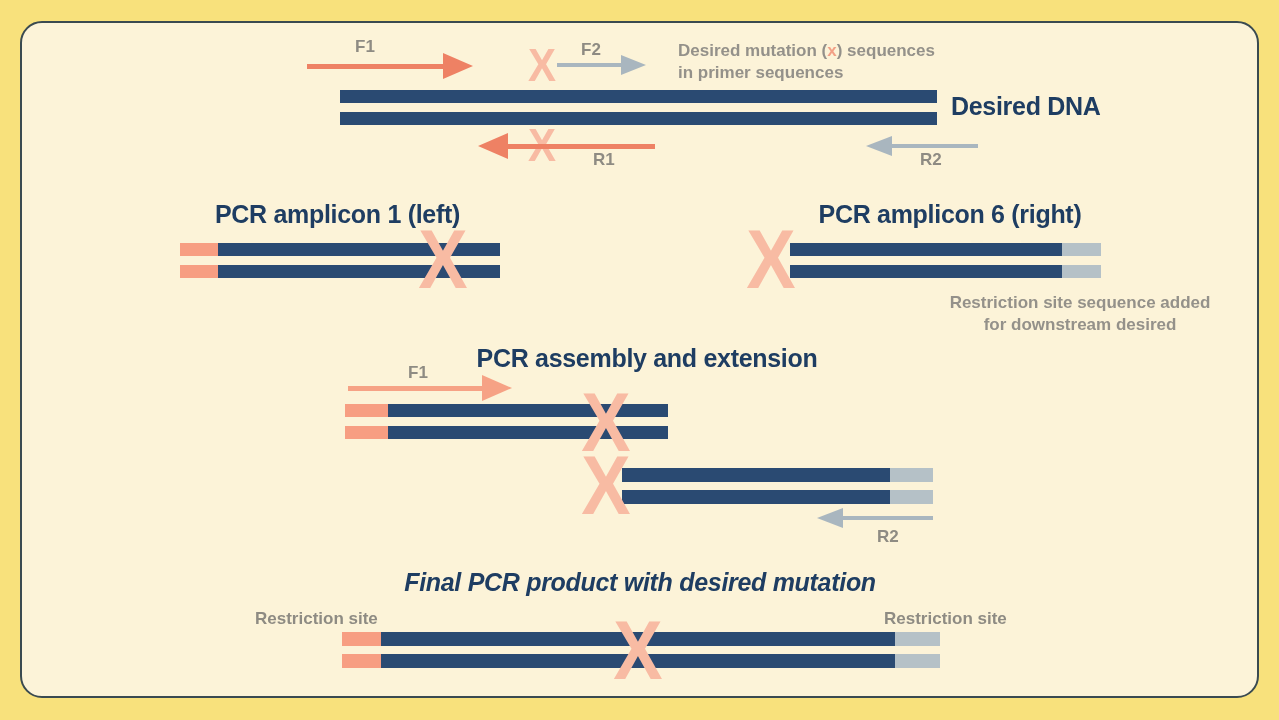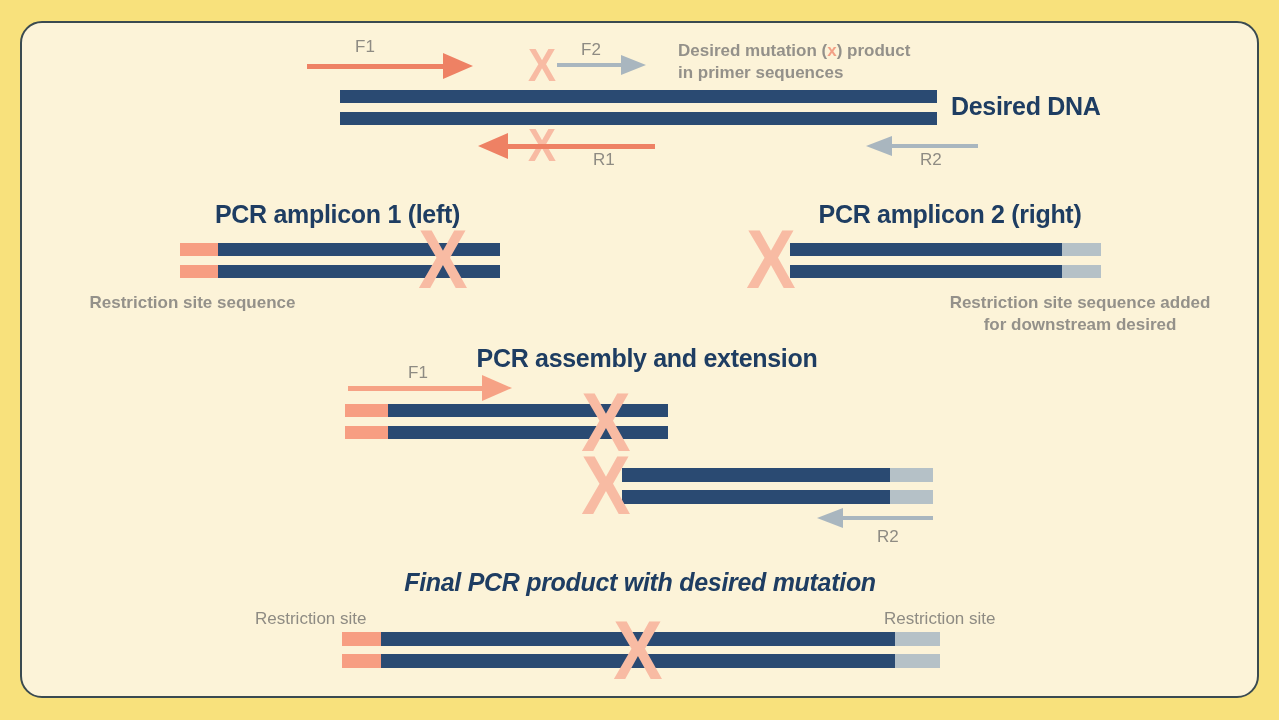--- a/index.html
+++ b/index.html
@@ -12,21 +12,21 @@
   .panel{
     position:absolute;left:20px;top:21px;width:1235px;height:673px;
     background:#FCF3D8;border:2px solid #3A4A50;border-radius:22px;
   }
   .stage{position:absolute;left:0;top:0;width:1279px;height:720px;}
   .heading{
     position:absolute;font-size:25px;font-weight:bold;color:#1E3D62;
     text-align:center;white-space:nowrap;letter-spacing:-0.3px;
   }
   .plabel{
-    position:absolute;font-size:17px;font-weight:normal;color:#8E8B83;
+    position:absolute;font-size:17px;font-weight:bold;color:#8E8B83;
     white-space:nowrap;
   }
   .caption{
     position:absolute;font-size:17px;font-weight:bold;color:#94918A;
     line-height:22px;text-align:center;
   }
   .caption.left-align{text-align:left;}
   .bar{position:absolute;height:13px;background:#2A4A72;z-index:1;}
   .salmon-block{background:#F79E82;}
   .gray-block{background:#B5C1C7;}
@@ -54,21 +54,21 @@
   </div>
 
   <div class="xmark small" style="left:542px;top:65px;">X</div>
   <div class="plabel" style="left:581px;top:40px;">F2</div>
   <div class="arrow" style="left:557px;top:55px;width:89px;height:20px;">
     <div class="shaft" style="background:#A9B6BF;height:4px;"></div>
     <div class="head" style="border-width:10px 0 10px 25px;border-left-color:#A9B6BF;"></div>
   </div>
 
   <div class="caption left-align" style="left:678px;top:40px;">
-    <span>Desired mutation (</span><span class="x-inline">x</span><span>) product</span><br>
+    <span>Desired mutation (</span><span class="x-inline">x</span><span>) sequences</span><br>
     <span>in primer sequences</span>
   </div>
 
   <div class="bar" style="left:340px;top:90px;width:597px;"></div>
   <div class="bar" style="left:340px;top:112px;width:597px;"></div>
   <div class="heading" style="left:951px;top:92px;text-align:left;">Desired DNA</div>
 
   <div class="xmark small" style="left:542px;top:145px;">X</div>
   <div class="arrow" style="left:478px;top:133px;width:177px;height:26px;">
     <div class="head" style="border-width:13px 30px 13px 0;border-right-color:#EE8164;"></div>
@@ -82,24 +82,24 @@
   </div>
   <div class="plabel" style="left:920px;top:150px;">R2</div>
 
   <div class="heading" style="left:160px;top:200px;width:355px;">PCR amplicon 1 (left)</div>
   <div class="bar salmon-block" style="left:180px;top:243px;width:38px;"></div>
   <div class="bar salmon-block" style="left:180px;top:265px;width:38px;"></div>
   <div class="bar" style="left:218px;top:243px;width:282px;"></div>
   <div class="bar" style="left:218px;top:265px;width:282px;"></div>
   <div class="xmark big" style="left:443px;top:260px;">X</div>
   <div class="caption" style="left:25px;top:292px;width:335px;">
-    <span>Restriction site sequence</span><br>
+    <br>
   </div>
 
-  <div class="heading" style="left:770px;top:200px;width:360px;">PCR amplicon 2 (right)</div>
+  <div class="heading" style="left:770px;top:200px;width:360px;">PCR amplicon 6 (right)</div>
   <div class="xmark big" style="left:771px;top:260px;">X</div>
   <div class="bar" style="left:790px;top:243px;width:272px;"></div>
   <div class="bar" style="left:790px;top:265px;width:272px;"></div>
   <div class="bar gray-block" style="left:1062px;top:243px;width:39px;"></div>
   <div class="bar gray-block" style="left:1062px;top:265px;width:39px;"></div>
   <div class="caption" style="left:925px;top:292px;width:310px;">
     <span>Restriction site sequence added</span><br>
     <span>for downstream desired</span>
   </div>
 

